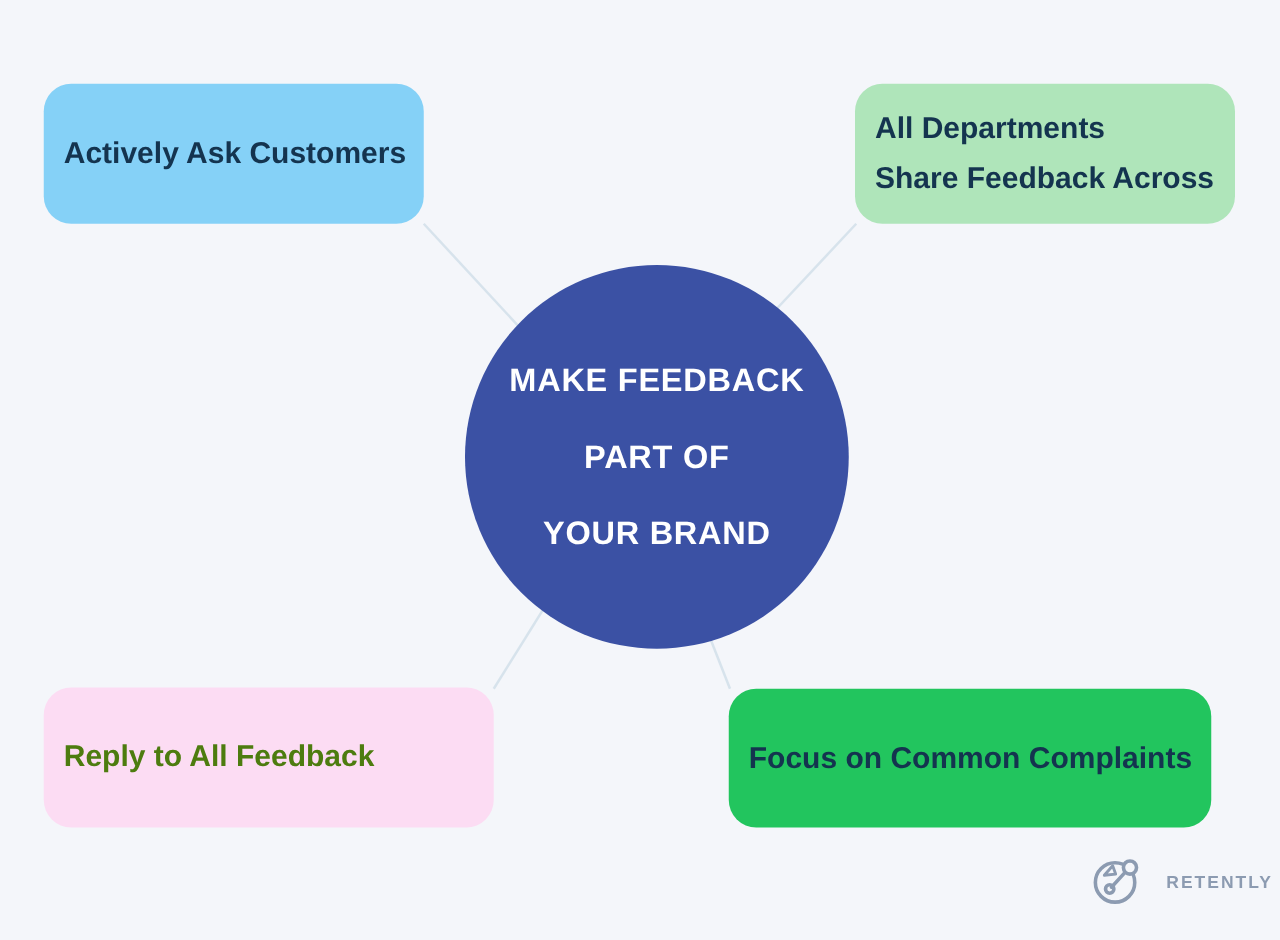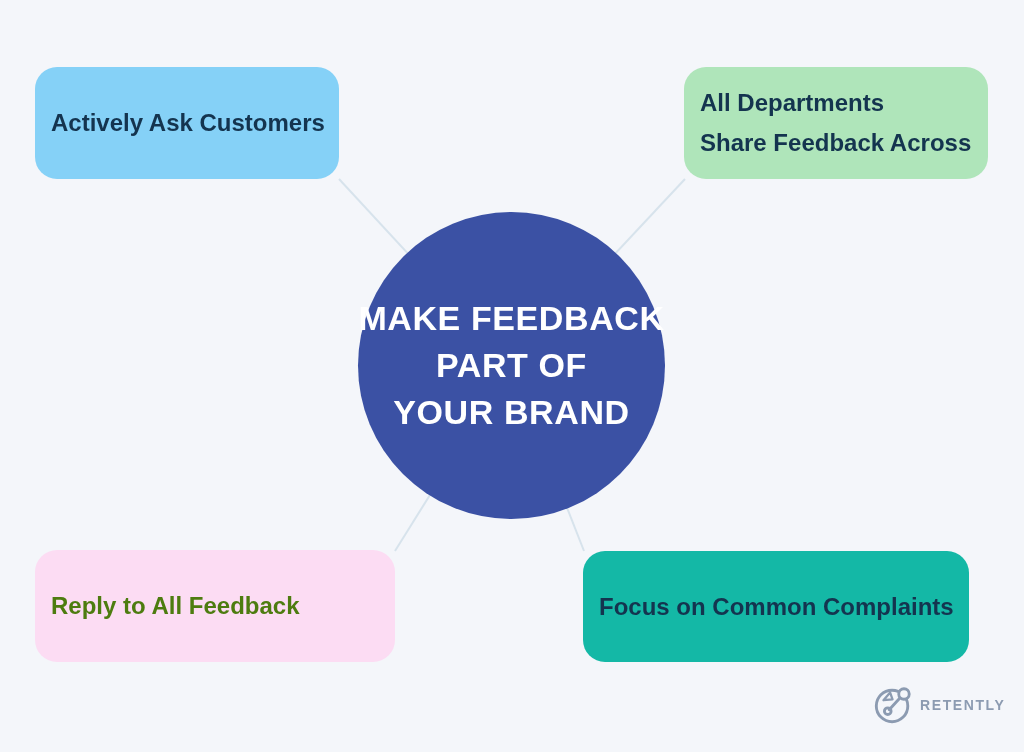--- a/index.html
+++ b/index.html
@@ -32,42 +32,43 @@
     font-weight: 700;
     font-size: 24px;
     line-height: 40px;
   }
   .node-tl { left: 35px;  top: 67px;  width: 304px; height: 112px; }
   .node-tr { left: 684px; top: 67px;  width: 304px; height: 112px; }
   .node-bl { left: 35px;  top: 550px; width: 360px; height: 112px; }
   .node-br { left: 583px; top: 551px; width: 386px; height: 111px; }
   .center-circle {
     position: absolute;
-    left: 358px;
+    left: 372px;
     top: 212px;
     width: 307px;
     height: 307px;
     border-radius: 50%;
     display: flex;
     flex-direction: column;
     justify-content: center;
     align-items: center;
     text-align: center;
     font-weight: 700;
-    font-size: 34px;
+    font-size: 26px;
     line-height: 47px;
     letter-spacing: 0.6px;
+    gap: 14px;
   }
   .logo {
     position: absolute;
     left: 872px;
     top: 684px;
     display: flex;
     align-items: center;
-    gap: 6px;
+    gap: 19px;
   }
   .logo-text {
     font-weight: 700;
     font-size: 14px;
     letter-spacing: 1.6px;
   }
 </style>
 </head>
 <body style="background: rgb(244, 246, 250);">
 
@@ -84,21 +85,21 @@
 
 <div class="node node-tr" style="background-color: rgb(175, 229, 186); color: rgb(20, 52, 79);">
   <div>All Departments</div>
   <div>Share Feedback Across</div>
 </div>
 
 <div class="node node-bl" style="background-color: rgb(252, 220, 243); color: #4d7c0f;">
   <div>Reply to All Feedback</div>
 </div>
 
-<div class="node node-br" style="background-color: #14b8a6; color: rgb(20, 52, 79);">
+<div class="node node-br" style="background-color: #22c55e; color: rgb(20, 52, 79);">
   <div>Focus on Common Complaints</div>
 </div>
 
 <div class="center-circle" style="background-color: rgb(59, 81, 164); color: rgb(255, 255, 255);">
   <div>MAKE FEEDBACK</div>
   <div>PART OF</div>
   <div>YOUR BRAND</div>
 </div>
 
 <div class="logo" style="color: rgb(140, 155, 177);">

